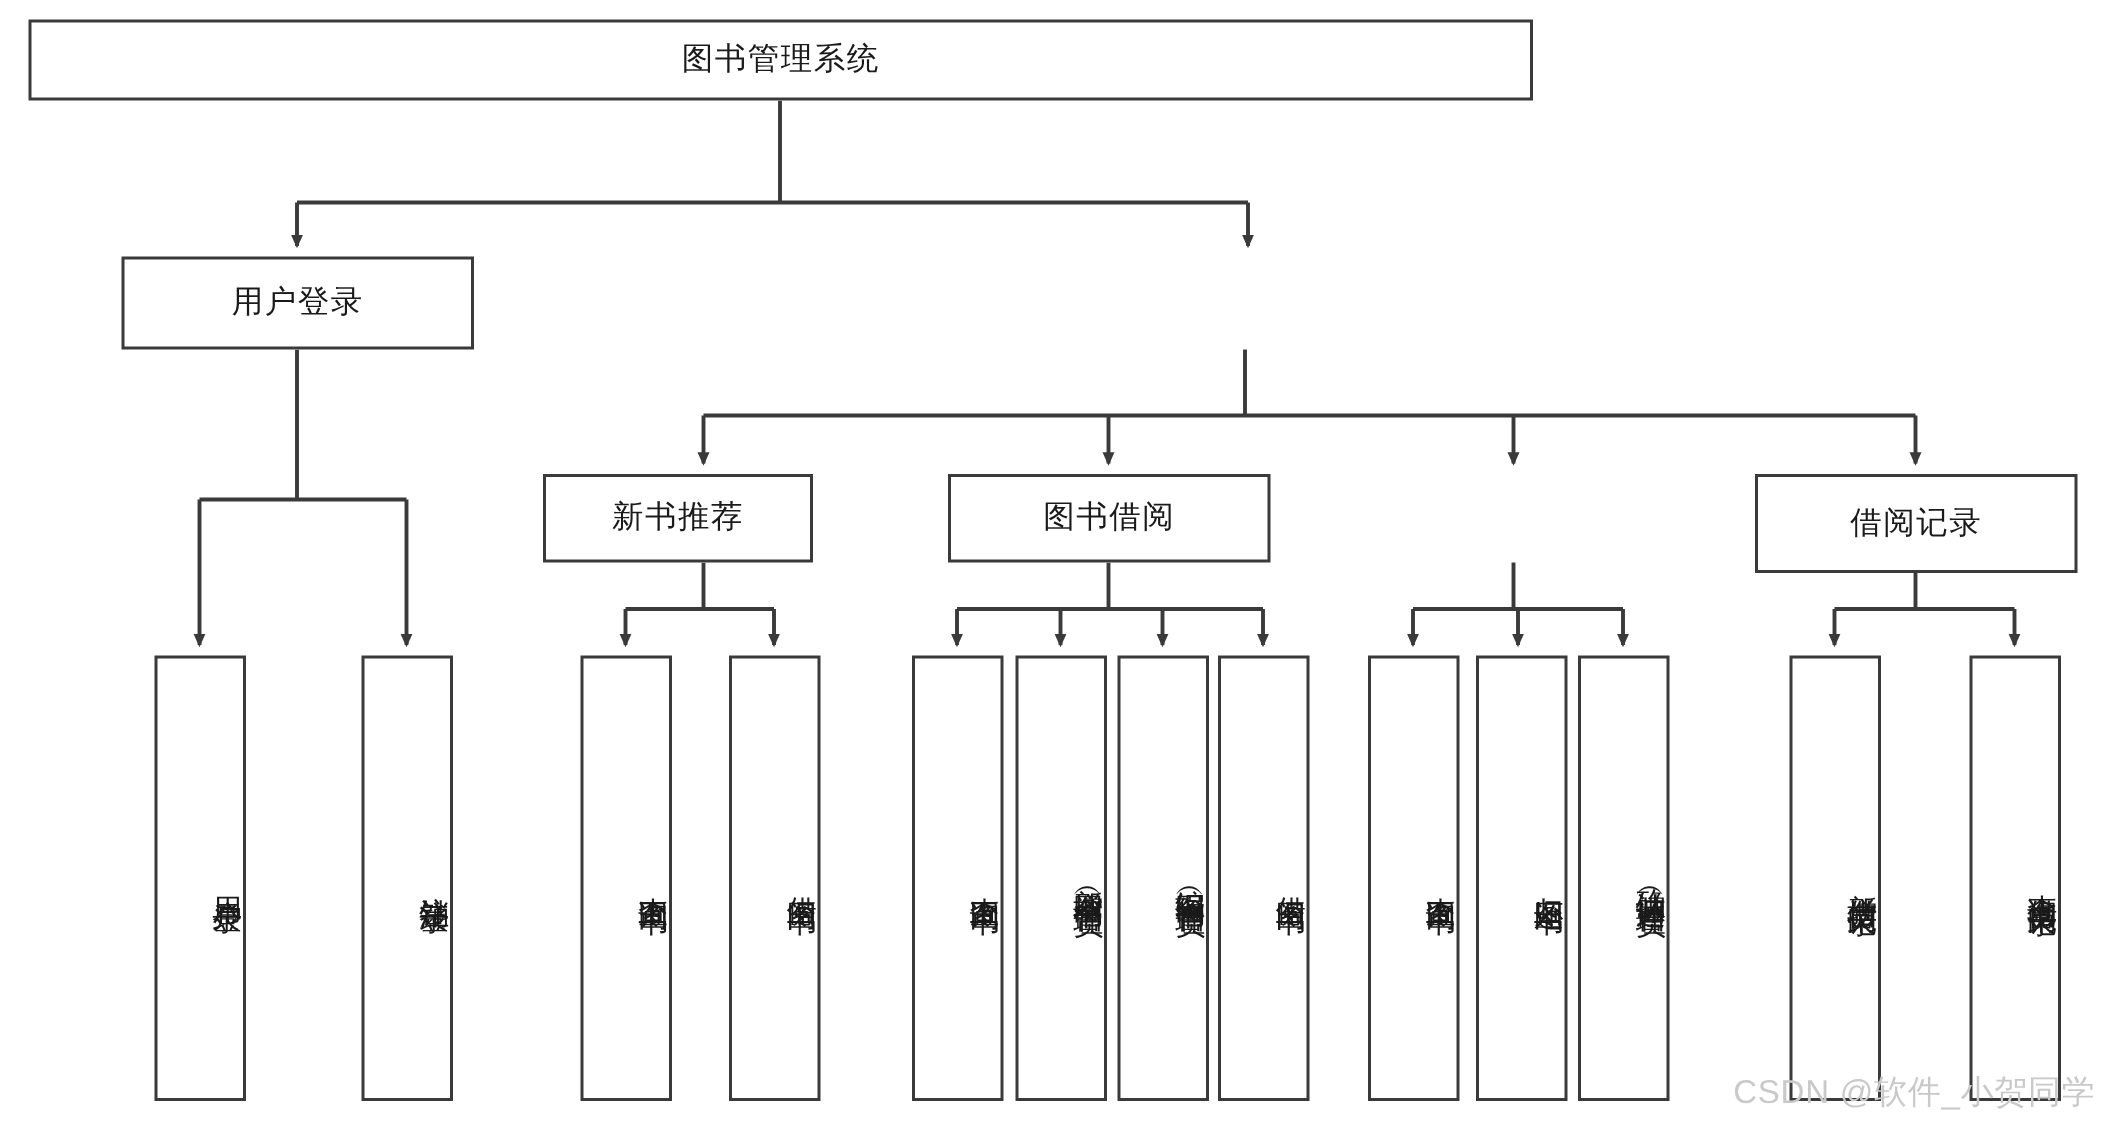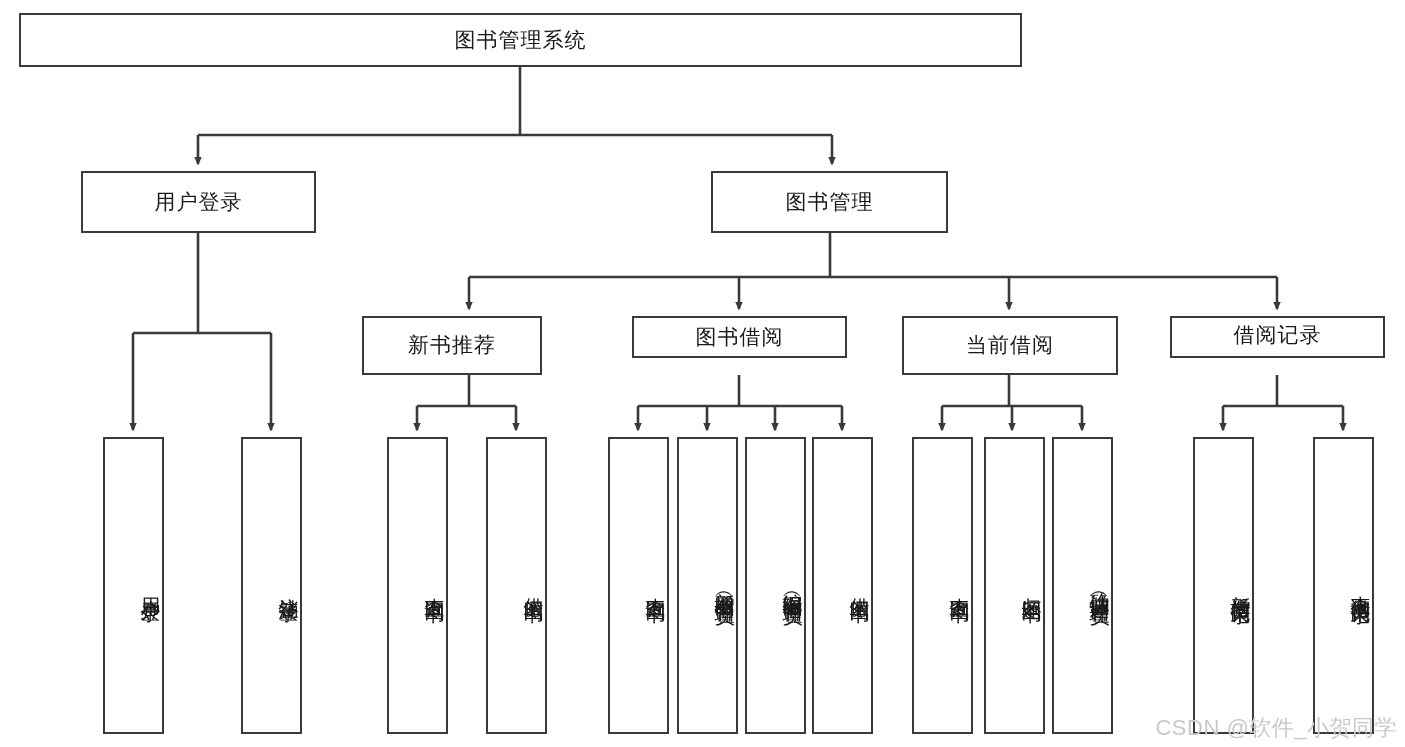--- a/index.html
+++ b/index.html
@@ -126,37 +126,31 @@
   </svg>
 
   <div class="node h" style="left:19px; top:13px; width:1003px; height:54px;">
     <span class="node-label">图书管理系统</span>
   </div>
 
   <div class="node h" style="left:81px; top:171px; width:235px; height:62px;">
     <span class="node-label">用户登录</span>
   </div>
 
-  <div class="node h" style="left:711px; top:171px; width:237px; height:62px;">
-    <span class="node-label">图书管理</span>
-  </div>
 
   <div class="node h" style="left:362px; top:316px; width:180px; height:59px;">
     <span class="node-label">新书推荐</span>
   </div>
 
-  <div class="node h" style="left:632px; top:316px; width:215px; height:42px;">
+  <div class="node h" style="left:632px; top:316px; width:215px; height:59px;">
     <span class="node-label">图书借阅</span>
   </div>
 
-  <div class="node h" style="left:902px; top:316px; width:216px; height:59px;">
-    <span class="node-label">当前借阅</span>
-  </div>
-
-  <div class="node h" style="left:1170px; top:316px; width:215px; height:42px;font-family:Liberation Mono, monospace;">
+
+  <div class="node h" style="left:1170px; top:316px; width:215px; height:66px;">
     <span class="node-label">借阅记录</span>
   </div>
 
   <div class="node v" style="left:103px; top:437px; width:61px; height:297px;">
     <span class="node-label">用户登录</span>
   </div>
 
   <div class="node v" style="left:241px; top:437px; width:61px; height:297px;">
     <span class="node-label">注销登录</span>
   </div>

